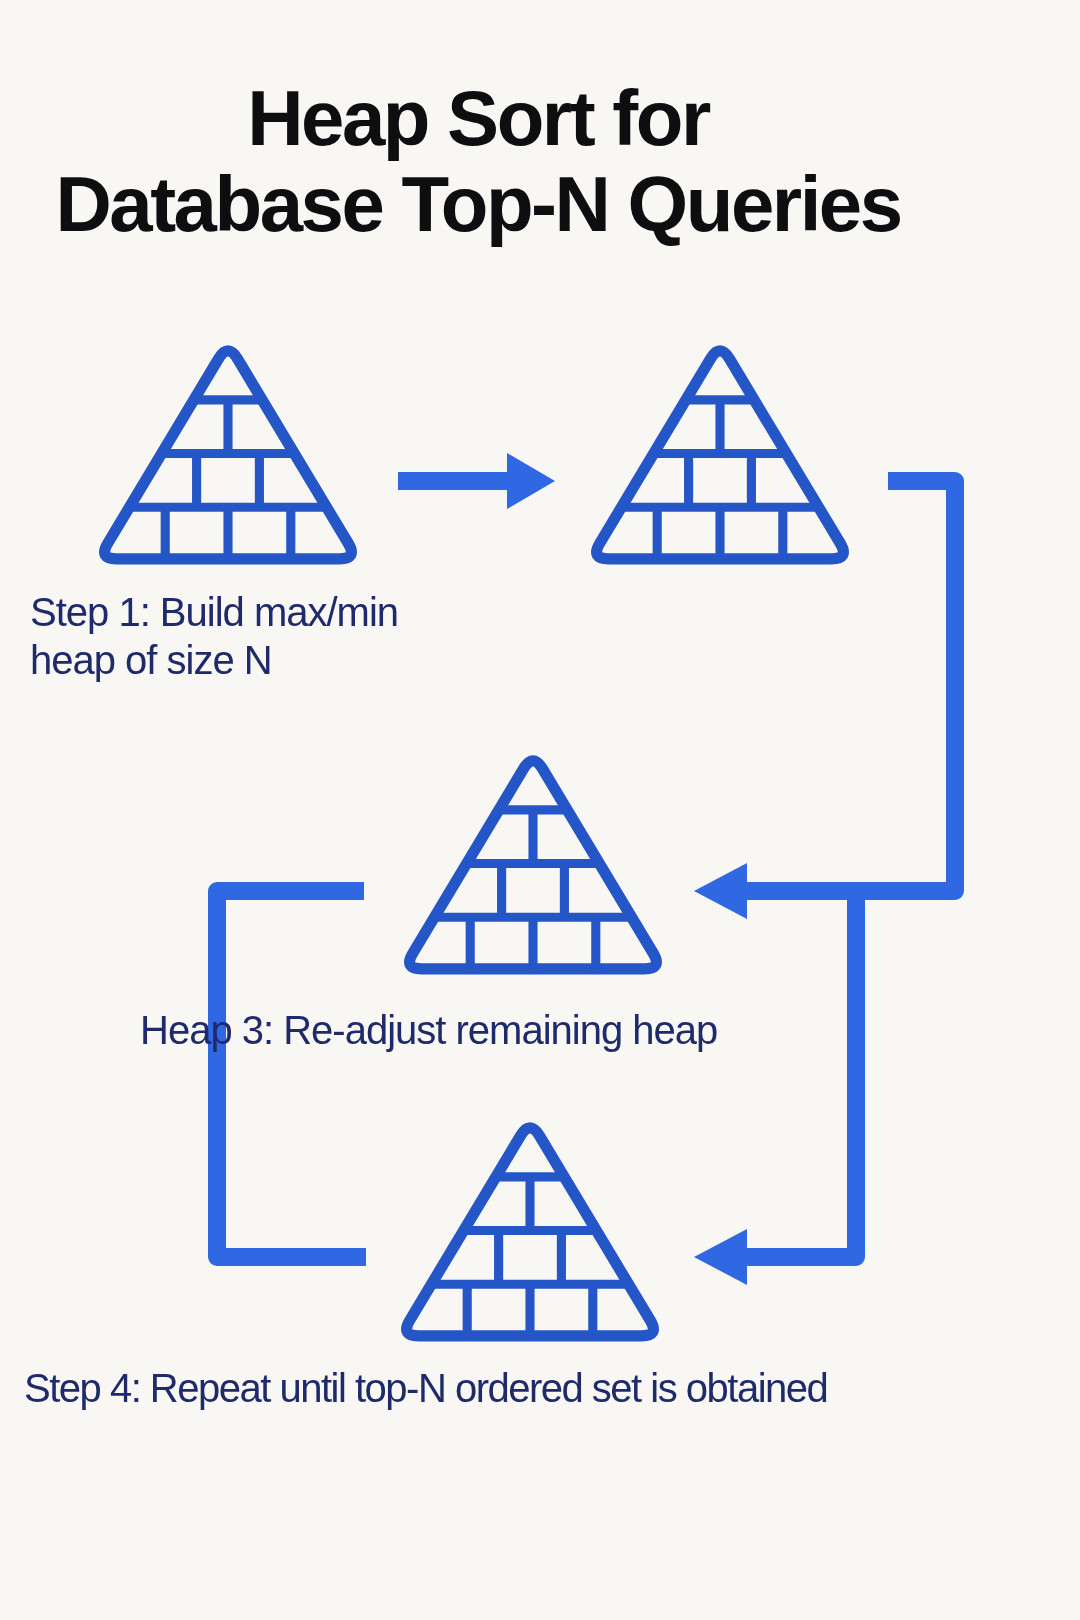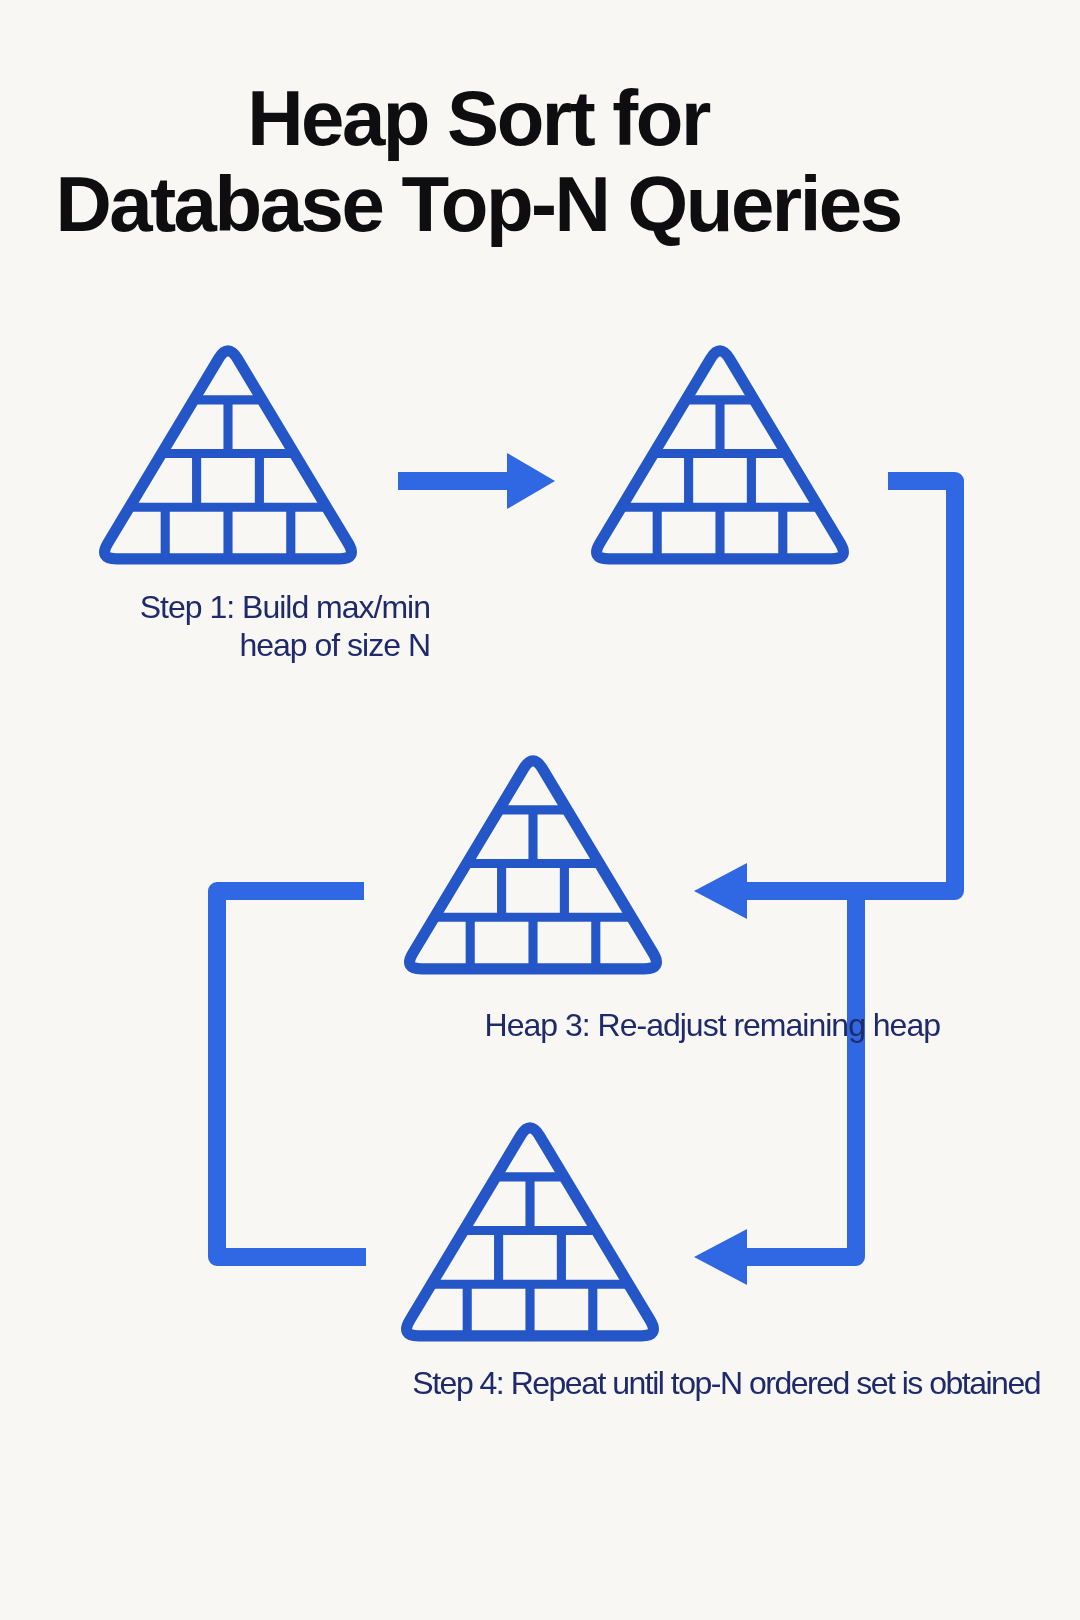--- a/index.html
+++ b/index.html
@@ -35,31 +35,31 @@
   .pyr-outline{fill:none;stroke:var(--heap);stroke-width:11;stroke-linejoin:round;}
   .pyr-line{fill:none;stroke:var(--heap);stroke-width:9;}
   .arrow1{position:absolute;left:397px;top:451px;width:160px;height:60px;}
   .arrow1 *{fill:var(--conn);}
   .connectors{position:absolute;left:0;top:0;width:1080px;height:1620px;}
   .conn{fill:none;stroke:var(--conn);stroke-width:18;stroke-linejoin:round;}
   .fillc{fill:var(--conn);}
   .step{
     position:absolute;
     color:var(--steptext);
-    font-size:32px;
+    font-size:40px;
     font-weight:500;
     letter-spacing:-1px;
     line-height:1.2;
-    text-align:right;
+    text-align:left;
     white-space:pre-line;
   }
   .s1{left:30px;top:588px;width:400px;}
   .s2{left:520px;top:588px;width:410px;}
   .s3{left:140px;top:1006px;width:800px;}
-  .s4{left:40px;top:1364px;width:1000px;letter-spacing:-1.5px;}
+  .s4{left:24px;top:1364px;width:1000px;letter-spacing:-1.5px;}
   .defsvg{position:absolute;width:0;height:0;overflow:hidden;}
 </style>
 </head>
 <body>
 
 <div class="canvas">
 
   <svg class="defsvg" aria-hidden="true">
     <defs>
       <g id="heap-pyr">

